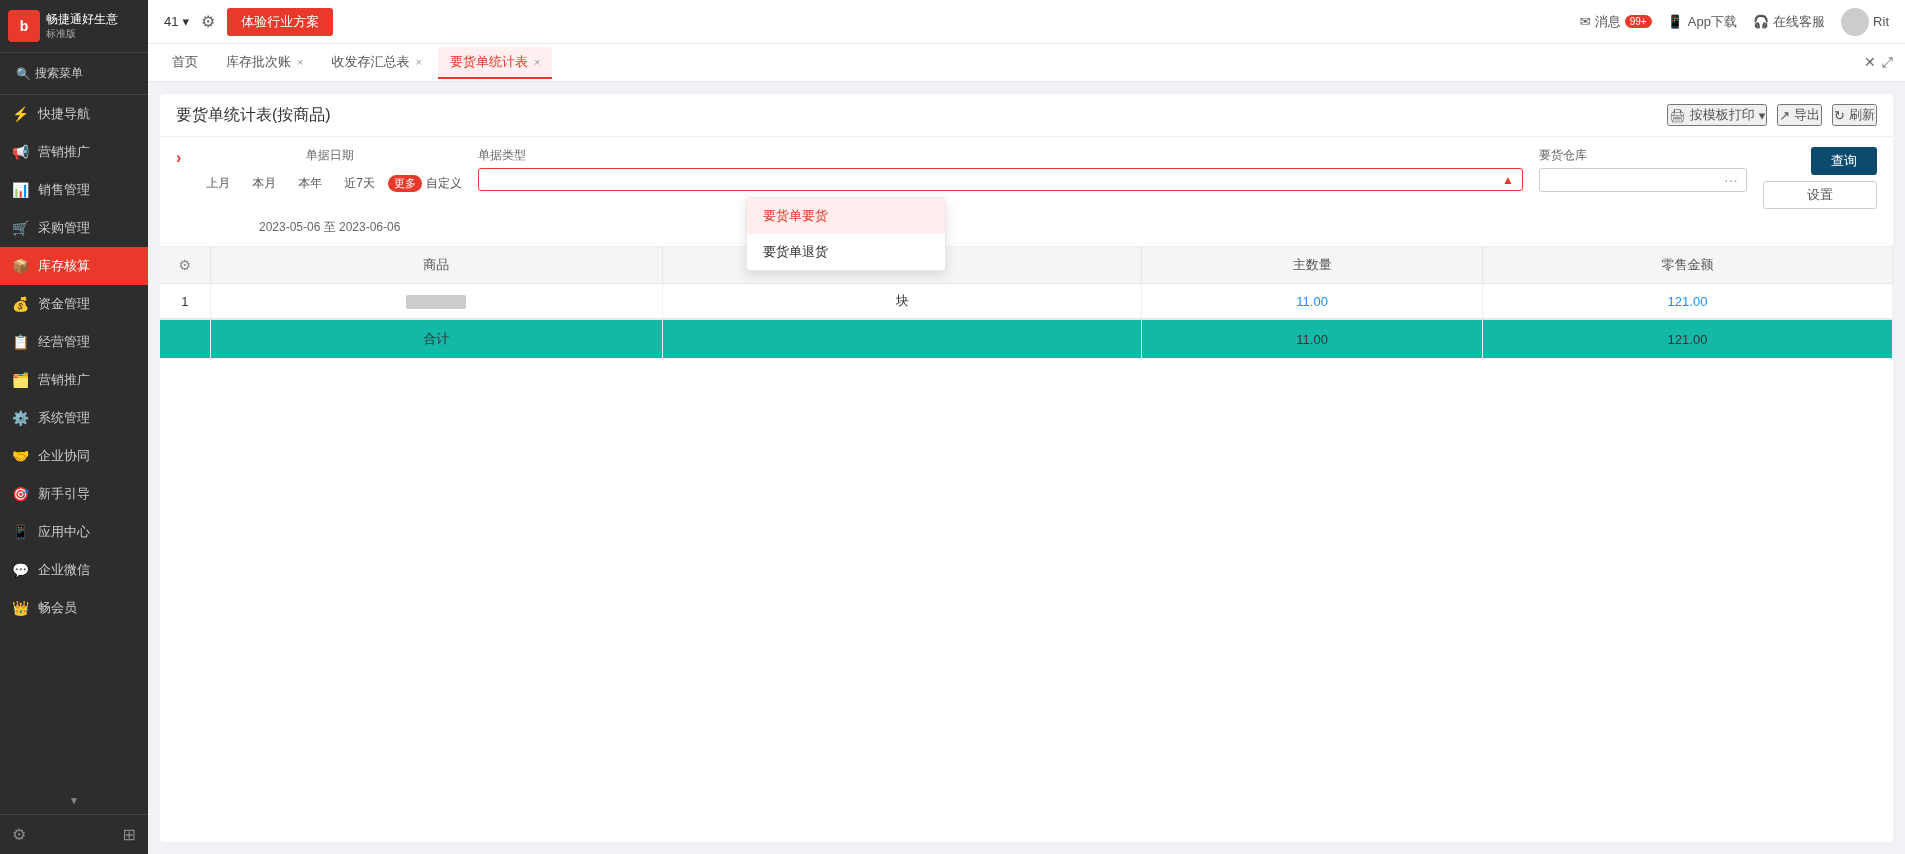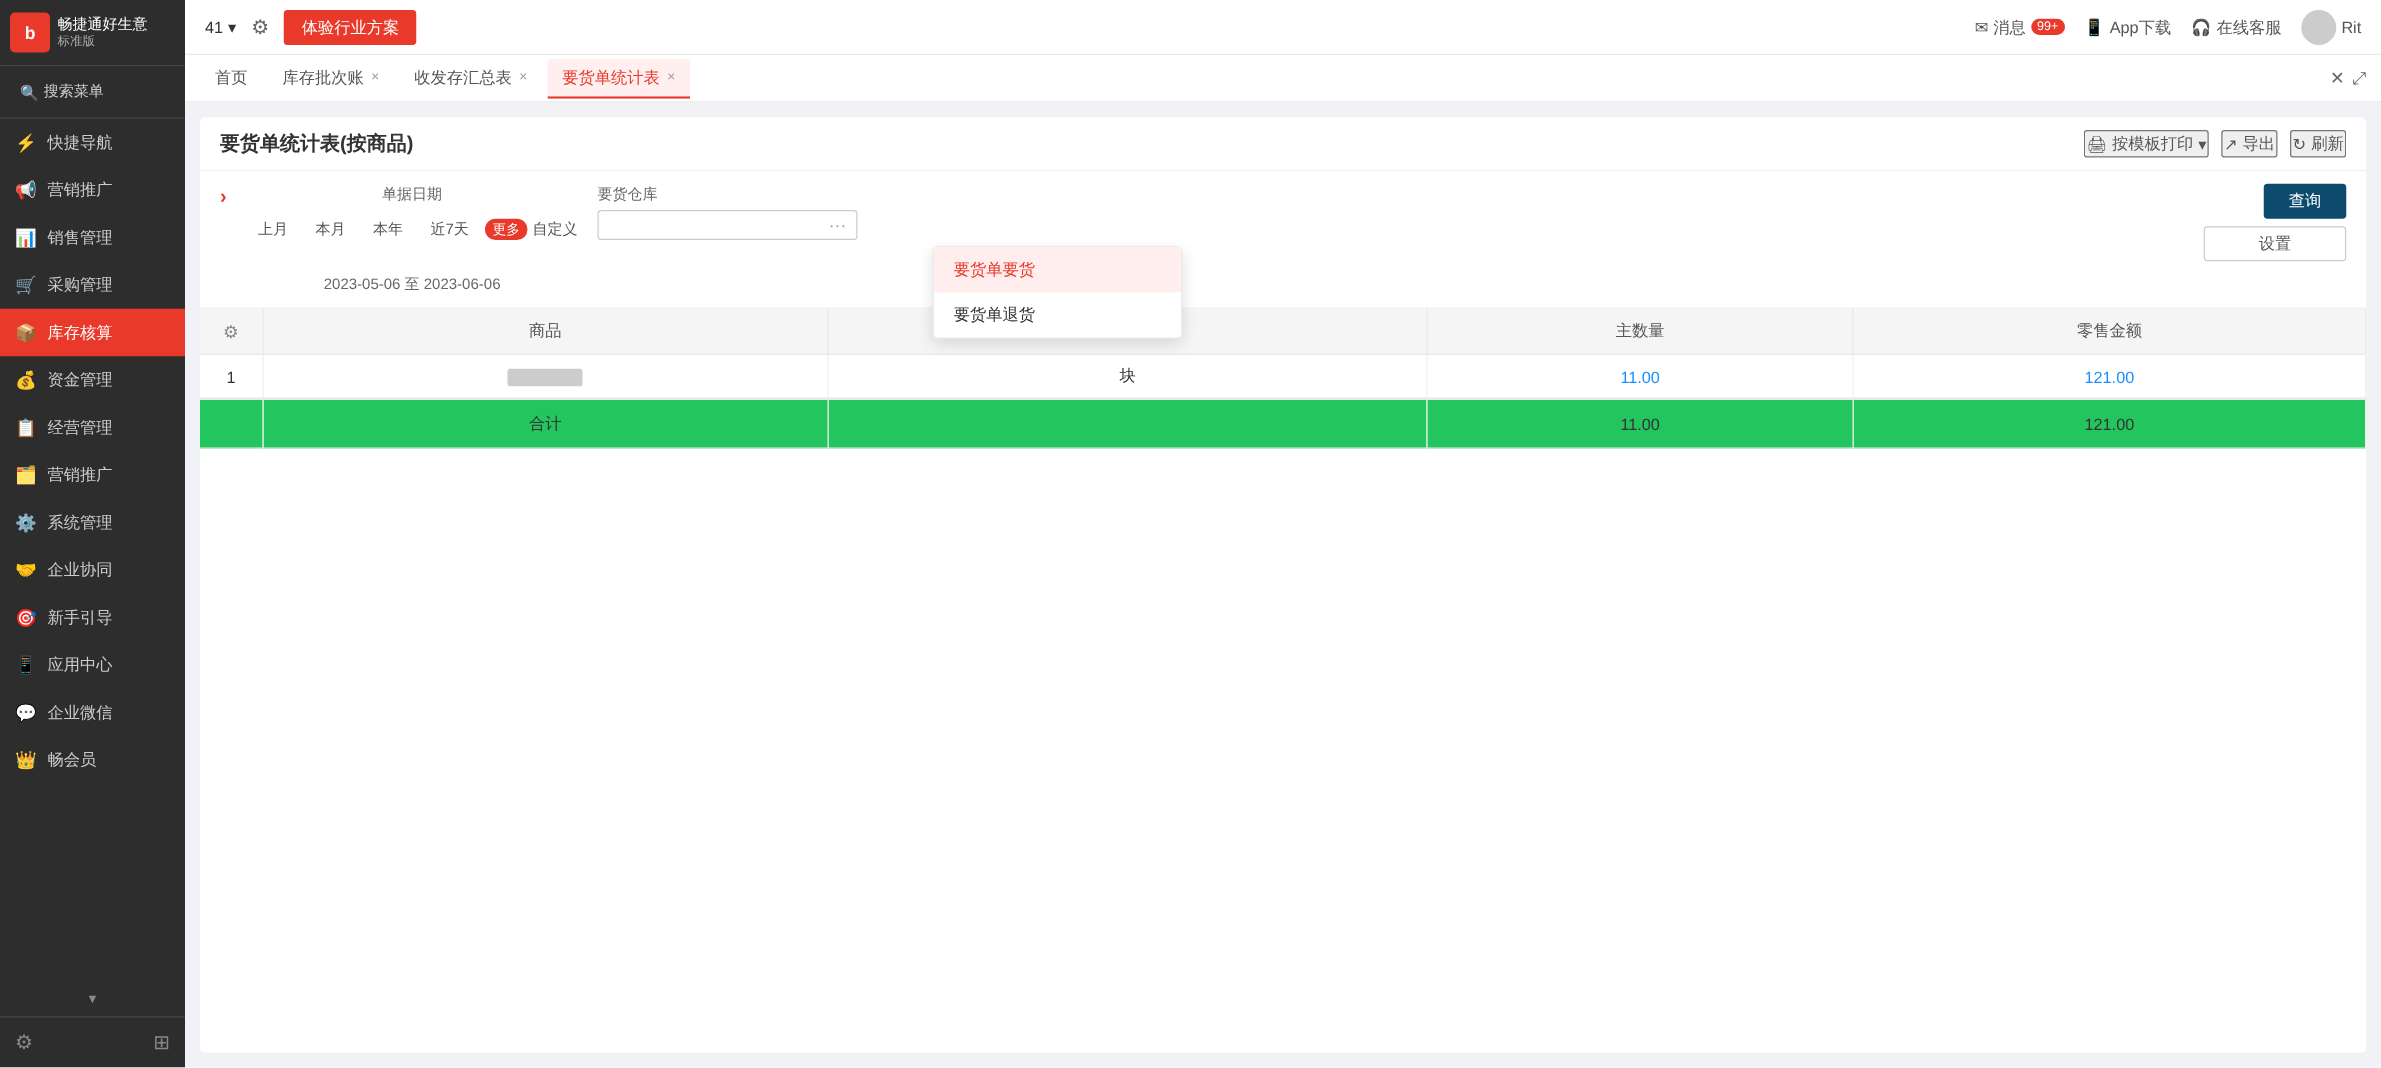--- a/index.html
+++ b/index.html
@@ -46,21 +46,21 @@
     .tab-item { display: flex; align-items: center; gap: 4px; padding: 6px 12px; cursor: pointer; color: #555; font-size: 13px; border-bottom: 2px solid transparent; white-space: nowrap; }
     .tab-item.active { color: #e8392a; background: #fff0ef; border-radius: 3px 3px 0 0; border-bottom: 2px solid #e8392a; }
     .tab-close { color: #999; font-size: 11px; margin-left: 2px; cursor: pointer; }
     .tab-bar-actions { margin-left: auto; display: flex; gap: 6px; }
     .tab-bar-action-btn { color: #666; cursor: pointer; font-size: 14px; }
 
     
     .page-content { flex: 1; overflow: auto; background: #f0f2f5; padding: 12px; }
     .page-panel { background: #fff; border-radius: 4px; min-height: 100%; }
     .page-header { display: flex; align-items: center; justify-content: space-between; padding: 10px 16px; border-bottom: 1px solid #f0f0f0; }
-    .page-title { font-size: 16px; font-weight: 700; color: #333; }
+    .page-title { font-size: 16px; font-weight: 400; color: #333; }
     .page-header-actions { display: flex; align-items: center; gap: 10px; }
     .header-action-btn { display: flex; align-items: center; gap: 4px; color: #555; font-size: 13px; cursor: pointer; }
 
     
     .filter-bar { display: flex; align-items: flex-start; padding: 10px 16px; gap: 16px; border-bottom: 1px solid #f0f0f0; position: relative; }
     .filter-expand-btn { color: #e8392a; cursor: pointer; font-size: 16px; font-weight: bold; margin-top: 2px; }
     .filter-group { display: flex; flex-direction: column; gap: 8px; text-align: center; }
     .filter-label { color: #666; font-size: 12px; }
     .filter-date-row { display: flex; align-items: center; gap: 4px; }
     .date-preset-btn { padding: 2px 8px; font-size: 12px; cursor: pointer; color: #555; border: 1px solid transparent; border-radius: 2px; }
@@ -93,21 +93,21 @@
     
     .data-table { width: 100%; border-collapse: collapse; }
     .data-table th { background: #f5f5f5; padding: 9px 12px; text-align: center; font-size: 13px; color: #555; font-weight: 500; border-bottom: 1px solid #e8e8e8; border-right: 1px solid #e8e8e8; }
     .data-table th:first-child { width: 50px; }
     .data-table td { padding: 8px 12px; text-align: center; font-size: 13px; color: #333; border-bottom: 1px solid #f0f0f0; border-right: 1px solid #f0f0f0; }
     .table-header-settings { color: #888; cursor: pointer; font-size: 14px; }
     .cell-blurred { display: inline-block; background: #ccc; color: transparent; border-radius: 2px; min-width: 60px; height: 14px; vertical-align: middle; }
     .cell-link { color: #1890ff; cursor: pointer; }
 
     
-    .summary-row { background: #22c55e; border-top: 2px solid #e8e8e8; }
+    .summary-row { background: #14b8a6; border-top: 2px solid #e8e8e8; }
     .summary-row td { font-weight: 500; color: #333; padding: 10px 12px; }
 
     
     .table-wrapper { overflow: auto; }
   </style>
 </head>
 <body>
 
 <div class="app-container">
 
@@ -281,20 +281,27 @@
               <span class="date-preset-btn">上月</span>
               <span class="date-preset-btn">本月</span>
               <span class="date-preset-btn">本年</span>
               <span class="date-preset-btn">近7天</span>
               <span class="date-range-badge">更多</span>
               <span class="custom-btn">自定义</span>
             </div>
             <div class="date-display">2023-05-06 至 2023-06-06</div>
           </div>
 
+          <div class="filter-type-group">
+            <span class="filter-label">单据类型</span>
+            <div class="filter-type-input-row">
+              <input class="filter-type-input" type="text" value="" style="">
+              <span class="filter-type-chevron">▲</span>
+            </div>
+          </div>
 
           <div class="filter-warehouse-group">
             <span class="filter-label">要货仓库</span>
             <div class="filter-warehouse-input-row">
               <input class="filter-warehouse-input" type="text" value="" style="">
               <span class="filter-more-btn">···</span>
             </div>
           </div>
 
           <div class="filter-actions">

